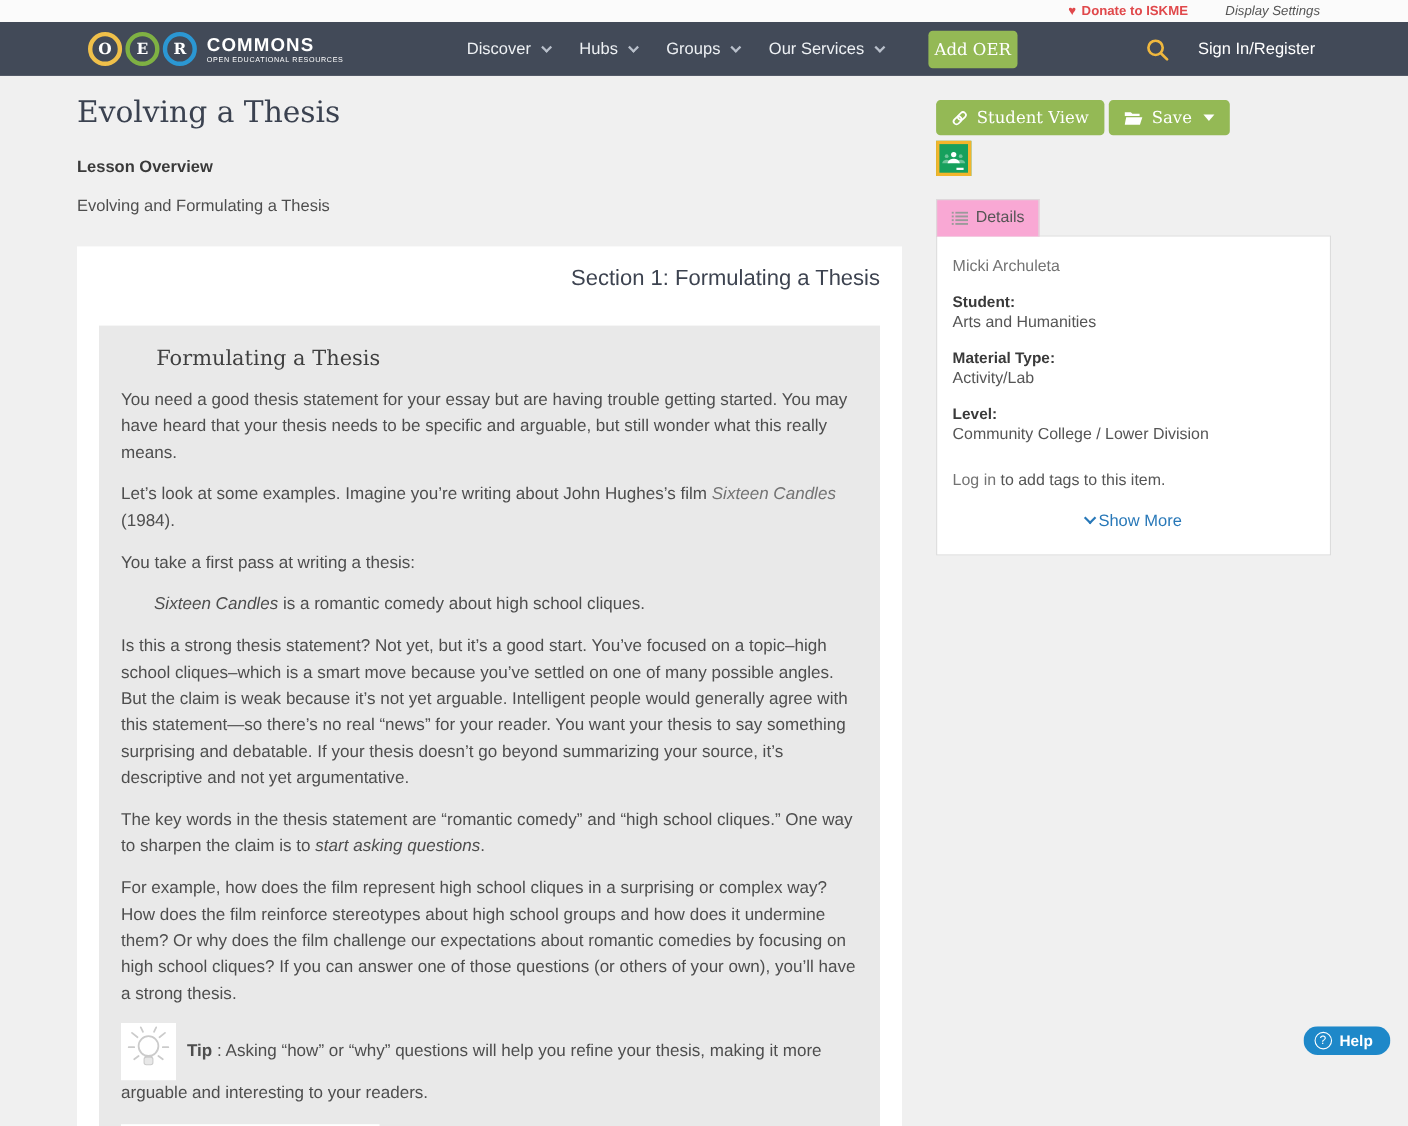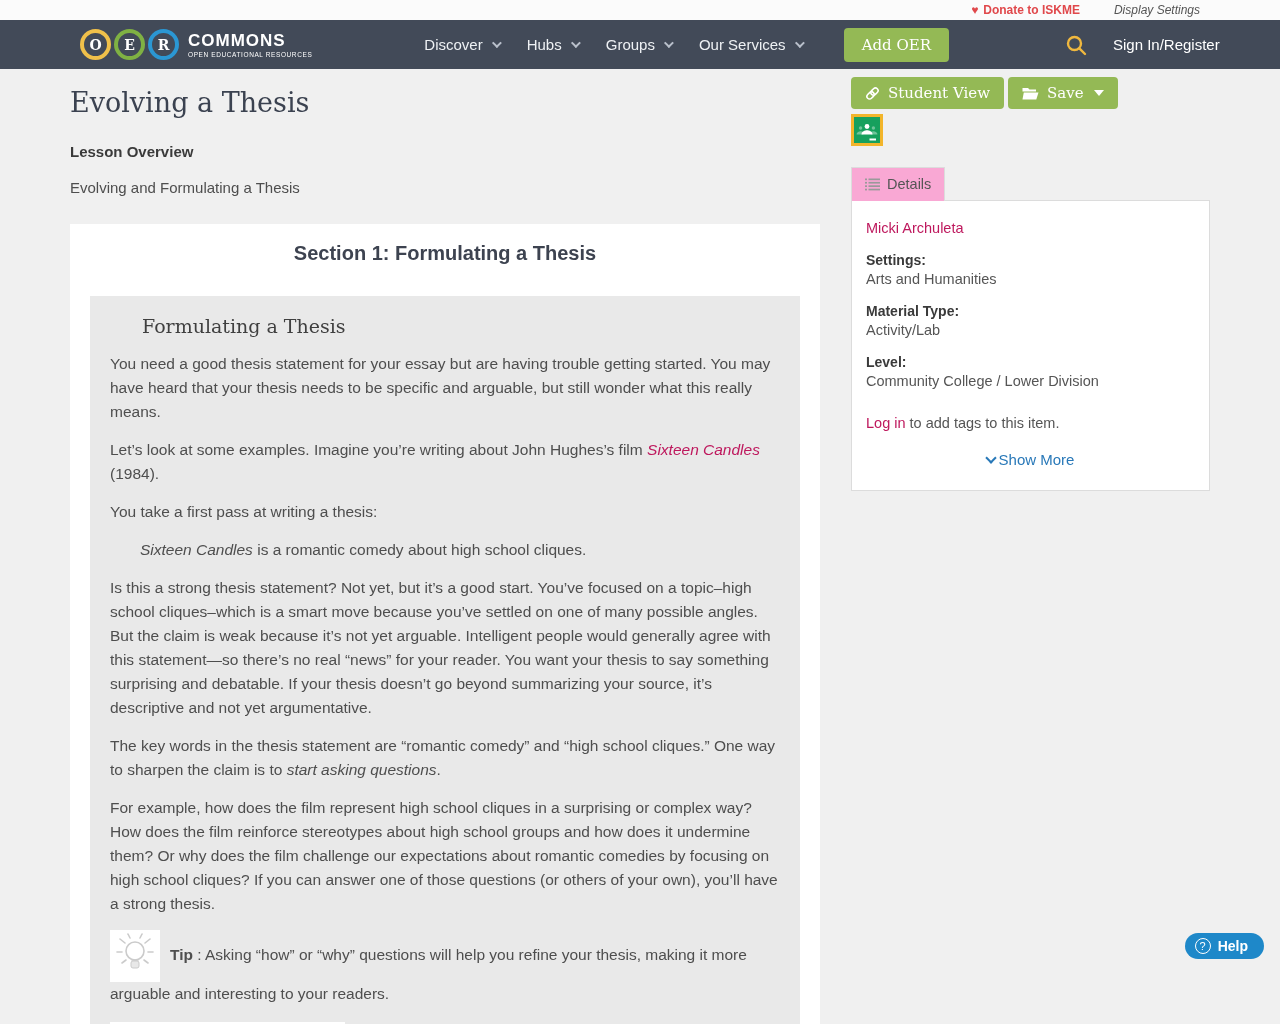--- a/index.html
+++ b/index.html
@@ -20,50 +20,50 @@
                  font-size:14px; margin-right:3px; font-family:"DejaVu Serif", serif;}
   .c-o { border-color:#f0c04a; } .c-e { border-color:#7fb143; } .c-r { border-color:#2b97d3; }
   .logo-text { margin-left:6px; color:#fff; }
   .logo-title { font-size:17px; font-weight:bold; letter-spacing:1px; line-height:17px;}
   .logo-sub { font-size:6.5px; letter-spacing:0.6px; margin-top:2px;}
   .nav-menu { display:flex; margin-left:112px; gap:28px; align-items:center; }
   .nav-item { color:#eef1f4; font-size:15px; display:flex; align-items:center; gap:9px; cursor:pointer; }
   .chev { width:7px; height:7px; border-right:2px solid #b9c0cb; border-bottom:2px solid #b9c0cb;
           transform:rotate(45deg) translateY(-2px); display:inline-block; }
   .add-oer { margin-left:42px; background:#94b955; color:#fff; border:none; border-radius:4px;
-             padding:8px 18px; font-size:15px; font-family:"DejaVu Serif", serif; cursor:pointer; }
+             padding:8px 6px; font-size:15px; font-family:"DejaVu Serif", serif; cursor:pointer; }
   .search-btn { margin-left:116px; background:none; border:none; cursor:pointer; display:flex; }
   .signin { color:#fff; font-size:15px; margin-left:26px; cursor:pointer; }
 
   
   .content { width:1140px; margin:0 auto; display:flex; gap:31px; }
   .left-col { width:750px; }
   .right-col { width:359px; }
 
   
   .page-title { font-family:"DejaVu Serif", serif; font-weight:normal; font-size:27px;
                 color:#3b4250; margin-top:18px; }
   .lesson-overview { font-size:15px; font-weight:bold; color:#3a3a3a; margin-top:25px; }
   .lesson-desc { font-size:15px; color:#4e4e4e; margin-top:19px; }
   .card { background:#fff; margin-top:28px; padding:18px 20px 40px; min-height:900px; }
-  .section-title { text-align:center; font-size:20px; color:#3d4350; font-weight:bold; }
+  .section-title { text-align:right; font-size:20px; color:#3d4350; font-weight:normal; }
   .gray-box { background:#e9e9e9; margin-top:31px; padding:18px 20px 30px; min-height:780px;
               color:#4e4e4e; font-size:15.5px; line-height:24px; }
   .box-title { font-family:"DejaVu Serif", serif; font-weight:normal; font-size:19px;
                color:#3f3f3f; margin-bottom:14px;margin-left:32px; }
   .gray-box p { margin-bottom:14px; }
   .quote { padding-left:30px; }
-  a.textlink { color:#be185d; text-decoration:none; cursor:pointer; }
+  a.textlink { color:#737373; text-decoration:none; cursor:pointer; }
   .italic { font-style:italic; }
   .tip-img { display:inline-block; width:50px; height:52px; background:#fff;
              vertical-align:middle; margin-right:10px; }
   .bubble-img { width:235px; background:#fff; margin-top:16px; }
 
   
-  .btn-row { display:flex; gap:4px; margin-top:8px; }
+  .btn-row { display:flex; gap:4px; margin-top:22px; }
   .green-btn { background:#94b955; color:#fff; border:none; border-radius:4px; height:32px;
                padding:0 14px; font-size:15px; font-family:"DejaVu Serif", serif;
                display:flex; align-items:center; gap:8px; cursor:pointer; }
   .caret-down { width:0; height:0; border-left:5px solid transparent; border-right:5px solid transparent;
                 border-top:6px solid #fff; display:inline-block; margin-left:2px;}
   .classroom { width:32px; height:32px; border:3px solid #f2b52b; background:#16a05d;
                margin-top:5px; cursor:pointer; display:flex; align-items:center; justify-content:center; }
   .details-tab { margin-top:21px; display:inline-flex; align-items:center; gap:7px;
                  background:#f9a8d4; border:1px solid #dcdcdc; border-bottom:none; position:relative;
                  z-index:2; padding:8px 13px 9px; font-size:14.5px; color:#555; cursor:pointer; }
@@ -230,21 +230,21 @@
           <rect x="3.5" y="10.7" width="11.5" height="1.7"></rect>
       </svg>
       <span>Details</span>
     </div>
 
     <div class="details-panel">
       <div class="dgroup">
         <div class="dvalue"><a class="textlink">Micki Archuleta</a></div>
       </div>
       <div class="dgroup">
-        <div class="dlabel">Settings:</div>
+        <div class="dlabel">Student:</div>
         <div class="dvalue">Arts and Humanities</div>
       </div>
       <div class="dgroup">
         <div class="dlabel">Material Type:</div>
         <div class="dvalue">Activity/Lab</div>
       </div>
       <div class="dgroup">
         <div class="dlabel">Level:</div>
         <div class="dvalue">Community College / Lower Division</div>
       </div>

